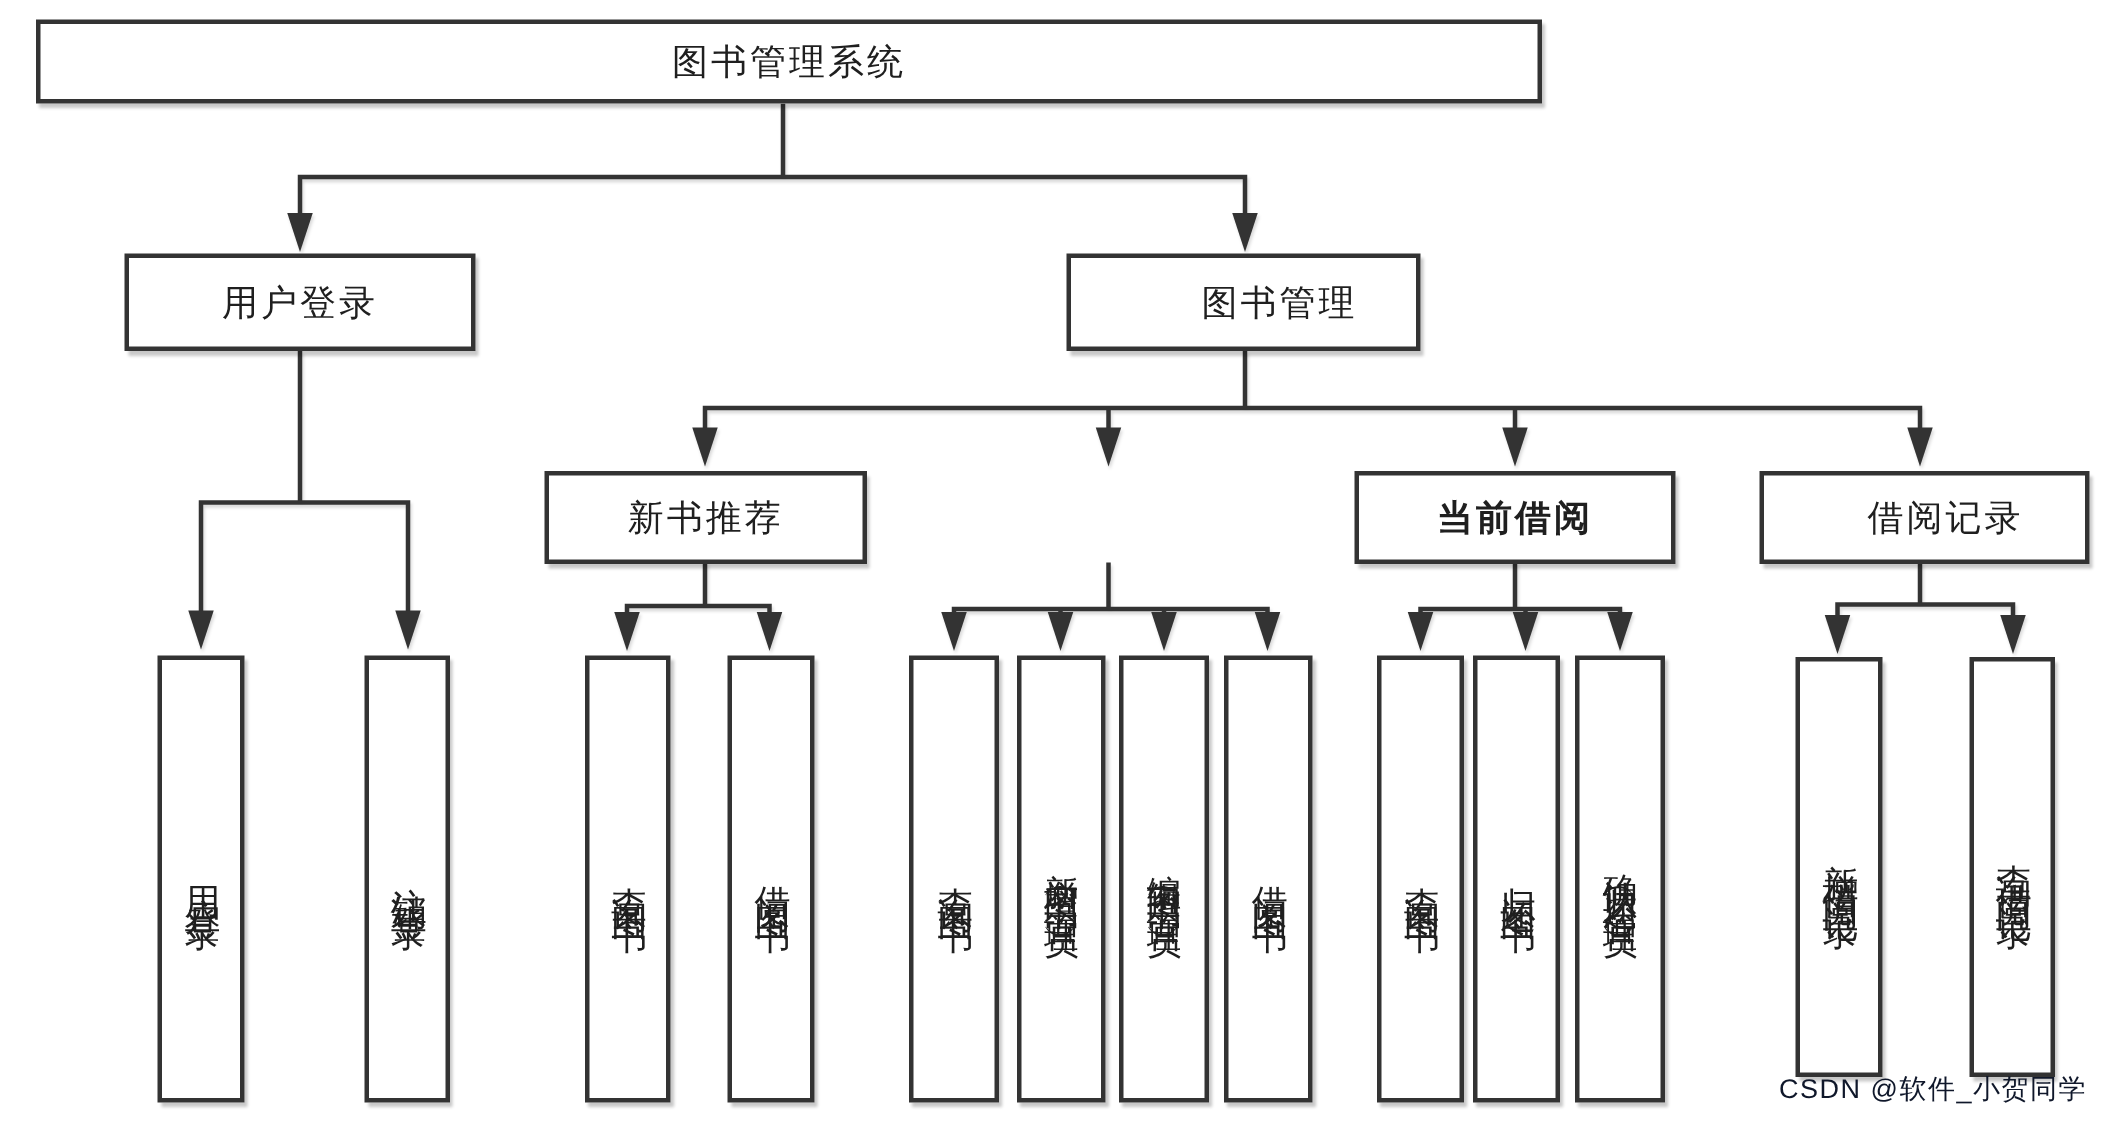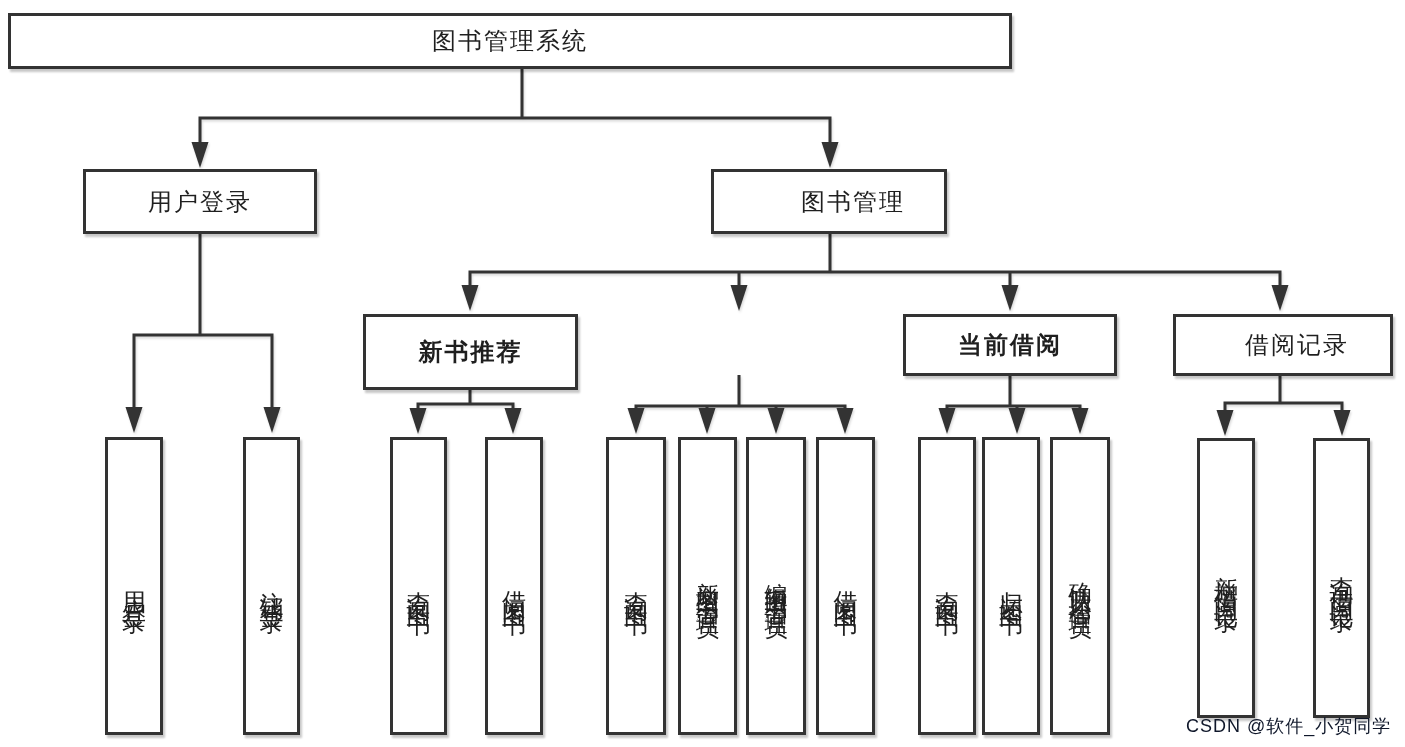--- a/index.html
+++ b/index.html
@@ -95,32 +95,32 @@
       <polygon points="767.5,408 784.5,408 776,434"></polygon>
       <polygon points="836.5,408 853.5,408 845,434"></polygon>
       <polygon points="938.5,408 955.5,408 947,434"></polygon>
       <polygon points="1008.5,408 1025.5,408 1017,434"></polygon>
       <polygon points="1071.5,408 1088.5,408 1080,434"></polygon>
       <polygon points="1216.5,410 1233.5,410 1225,436"></polygon>
       <polygon points="1333.5,410 1350.5,410 1342,436"></polygon>
     </g>
   </svg>
 
-  <div class="box" style="left:8px; top:13px; width:1004px; height:56px;">
+  <div class="box" style="left:24px; top:13px; width:1004px; height:56px;">
     <span class="hlabel">图书管理系统</span>
   </div>
 
   <div class="box" style="left:83px; top:169px; width:234px; height:65px;">
     <span class="hlabel">用户登录</span>
   </div>
   <div class="box" style="left:711px; top:169px; width:236px; height:65px;padding-left:48px;">
     <span class="hlabel">图书管理</span>
   </div>
 
-  <div class="box" style="left:363px; top:314px; width:215px; height:76px;font-weight:bold;">
+  <div class="box" style="left:363px; top:314px; width:215px; height:62px;">
     <span class="hlabel">新书推荐</span>
   </div>
   <div class="box" style="left:903px; top:314px; width:214px; height:62px;font-weight:bold;">
     <span class="hlabel">当前借阅</span>
   </div>
   <div class="box" style="left:1173px; top:314px; width:220px; height:62px;padding-left:28px;">
     <span class="hlabel">借阅记录</span>
   </div>
 
   <div class="box vbox" style="left:105px; width:58px;">

